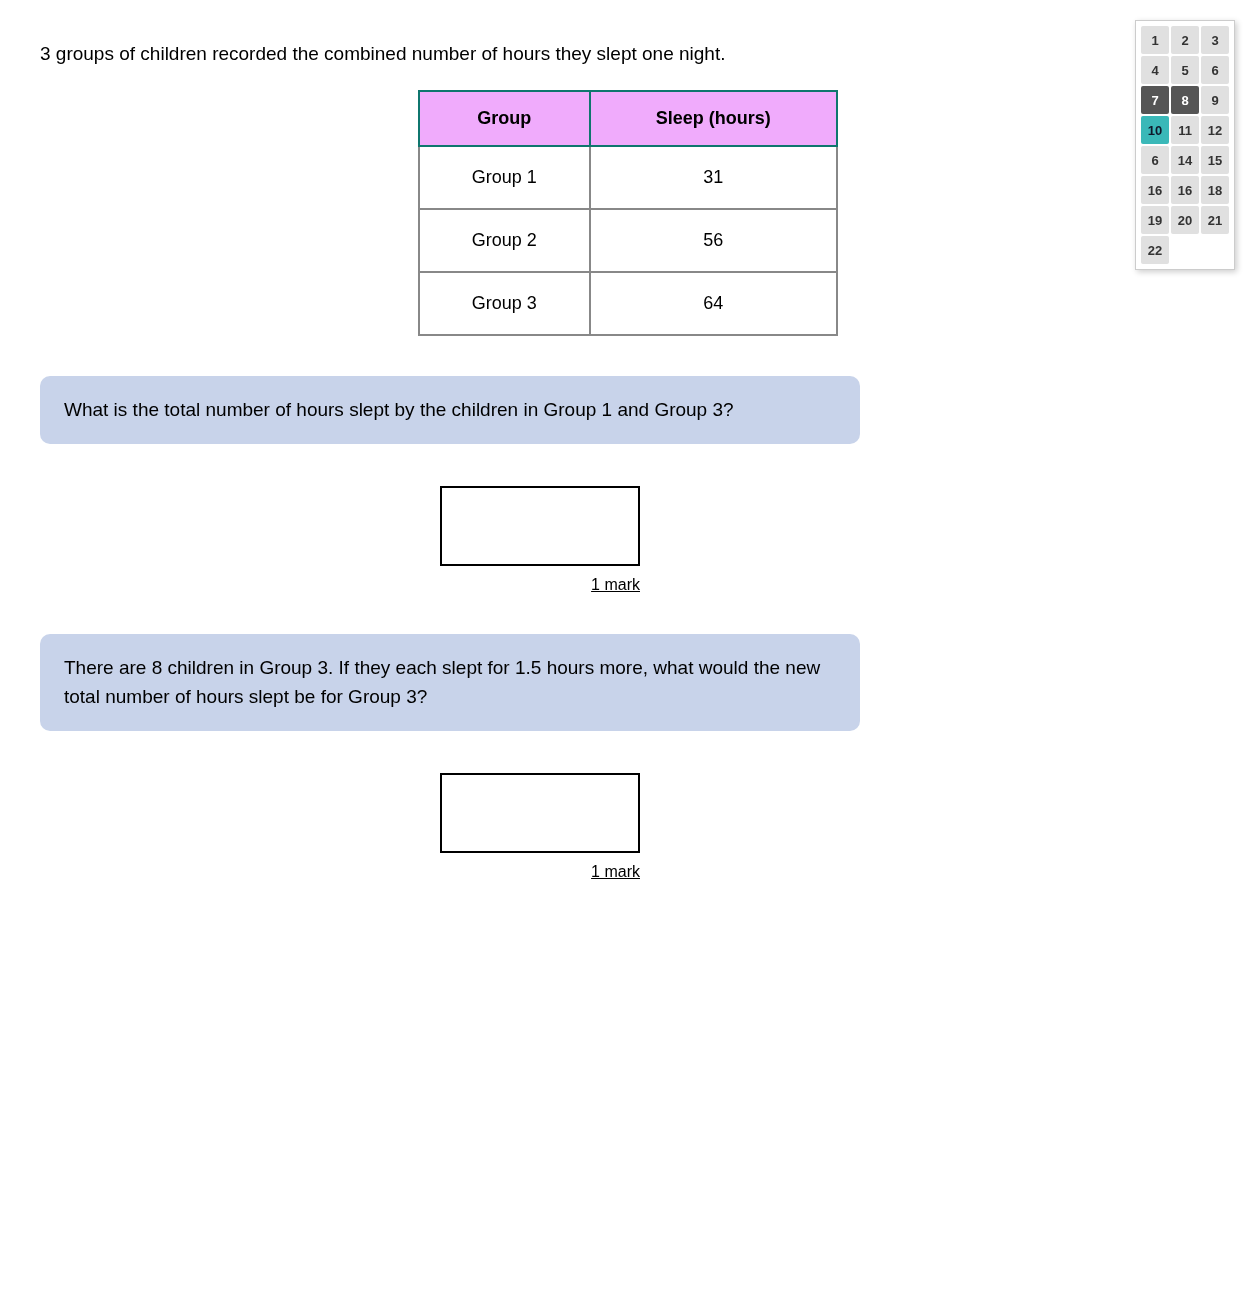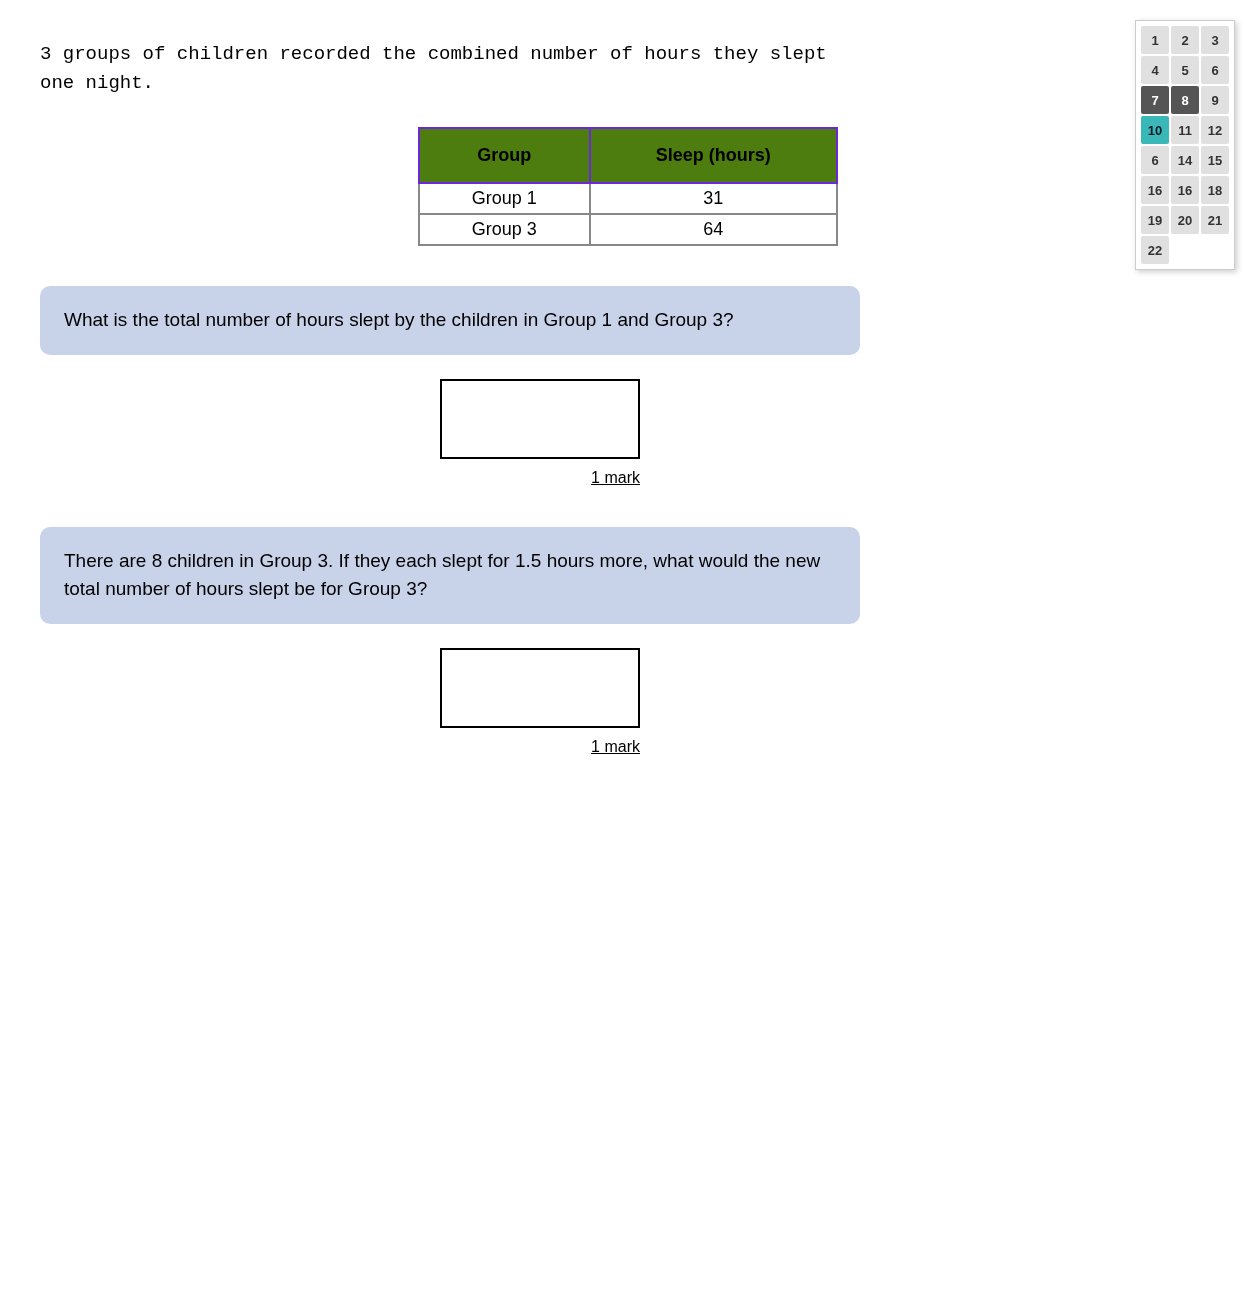--- a/index.html
+++ b/index.html
@@ -15,59 +15,58 @@
       min-height: 1290px;
       position: relative;
       padding: 40px 40px 40px 40px;
       font-size: 18px;
     }
 
     .intro-text {
       font-size: 19px;
       line-height: 1.5;
       max-width: 820px;
-      margin-bottom: 30px;
-      font-family: Liberation Mono, monospace;
+      margin-bottom: 21px;
     }
 
     .table-container {
       display: flex;
       justify-content: center;
       margin-bottom: 40px;
     }
 
     table {
       border-collapse: collapse;
       width: 420px;
     }
 
     table th {
-      background-color: #4d7c0f;
+      background-color: #f0abfc;
       color: #000;
       font-weight: bold;
       padding: 16px 24px;
-      border: 2px solid #6d28d9;
+      border: 2px solid #0f766e;
       text-align: center;
       font-size: 18px;
     }
 
     table td {
-      padding: 4px 24px;
+      padding: 20px 24px;
       border: 2px solid #888;
       text-align: center;
       font-size: 18px;
       background: #fff;
     }
 
     .question-box {
       background-color: #c8d3ea;
       border-radius: 10px;
       padding: 20px 24px;
       max-width: 820px;
-      margin-bottom: 24px;
+      margin-bottom: 42px;
       font-size: 19px;
       line-height: 1.5;
     }
 
     .answer-area {
       display: flex;
       flex-direction: column;
       margin-left: 400px;
       margin-bottom: 10px;
     }
@@ -187,20 +186,24 @@
         <th>Group</th>
         <th>Sleep (hours)</th>
       </tr>
     </thead>
     <tbody>
       <tr>
         <td>Group 1</td>
         <td>31</td>
       </tr>
       <tr>
+        <td>Group 2</td>
+        <td>56</td>
+      </tr>
+      <tr>
         <td>Group 3</td>
         <td>64</td>
       </tr>
     </tbody>
   </table>
 </div>
 
 <div class="question-box">
   <span>What is the total number of hours slept by the children in Group 1 and Group 3?</span>
 </div>

